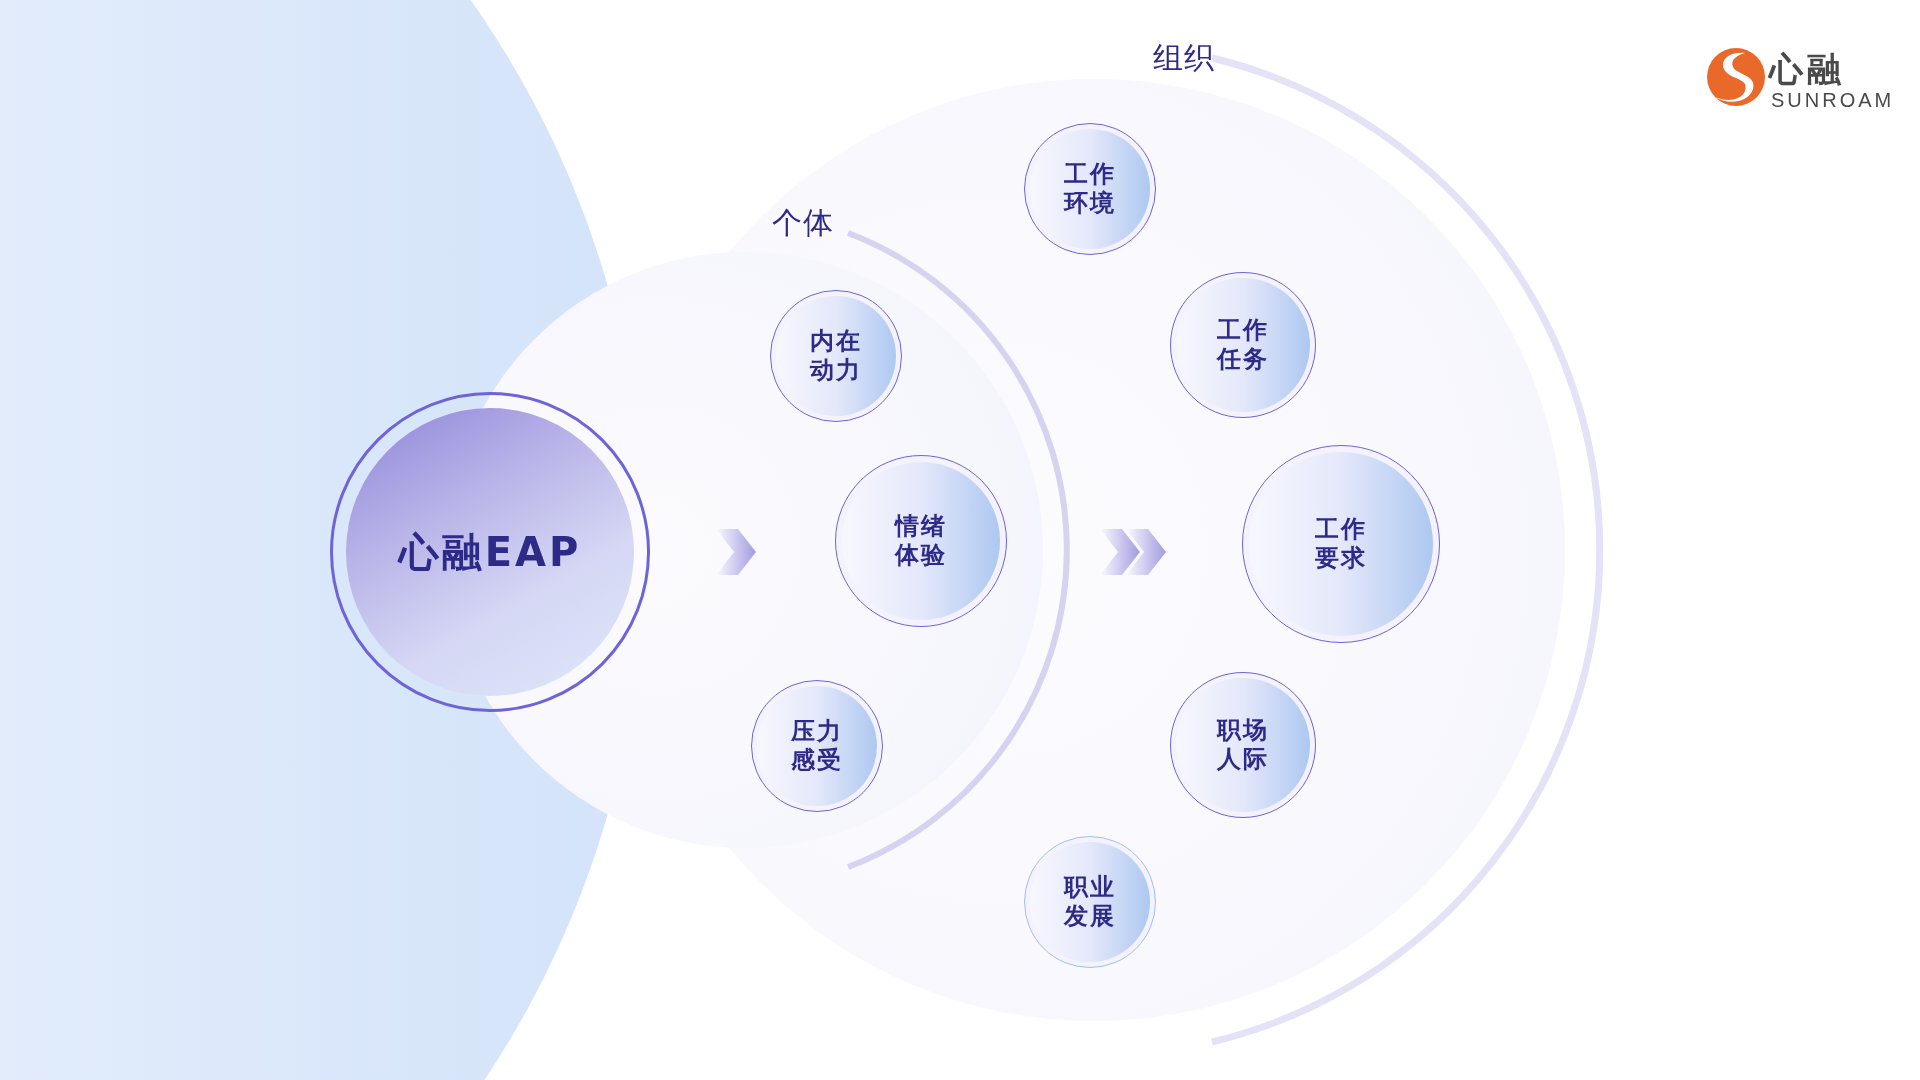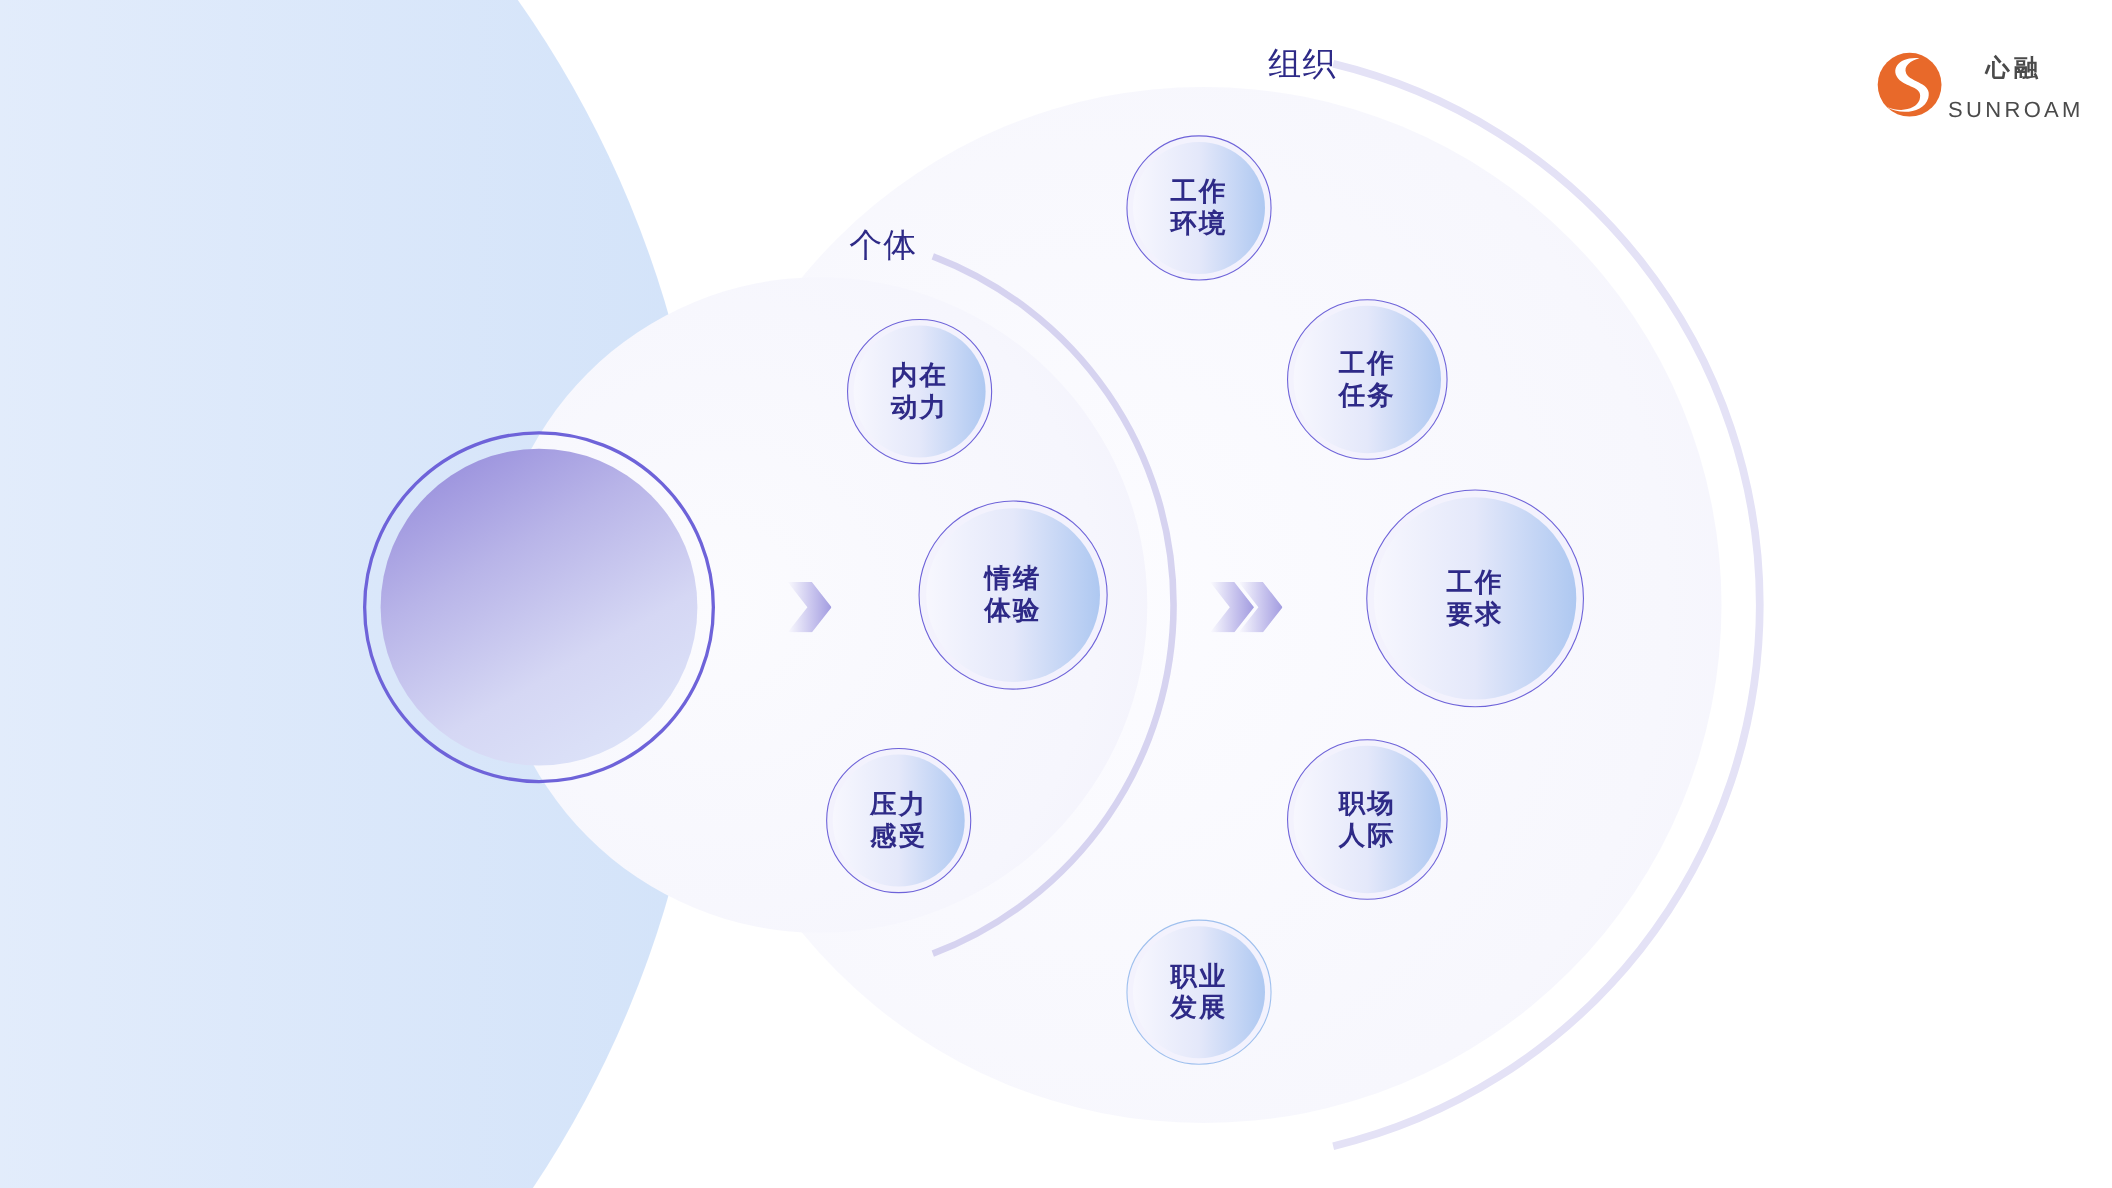--- a/index.html
+++ b/index.html
@@ -51,40 +51,41 @@
     display:flex; flex-direction:column; align-items:center; justify-content:center;
     color:#2e2a87; font-weight:bold; font-size:24px; line-height:29px; letter-spacing:2px;
     box-sizing:border-box;
   }
   .chev {
     position:absolute; width:40px; height:46px;
     clip-path: polygon(0 0, 55% 0, 100% 50%, 55% 100%, 0 100%, 45% 50%);
     background:linear-gradient(90deg, rgba(255,255,255,0) 0%, #c9c5ee 55%, #a29ce0 100%);
   }
   .logo { position:absolute; left:1705px; top:45px; width:165px; height:64px; }
-  .logo-cn { position:absolute; left:64px; top:2px; font-size:22px; font-weight:bold; color:#4a4a4a; letter-spacing:4px; font-family:"DejaVu Serif", serif;margin-left:36px; }
+  .logo-cn { position:absolute; left:64px; top:2px; font-size:34px; font-weight:bold; color:#4a4a4a; letter-spacing:4px; font-family:"DejaVu Serif", serif; }
   .logo-en { position:absolute; left:66px; top:44px; font-size:20px; color:#4a4a4a; letter-spacing:3px; font-family:"Liberation Sans", sans-serif; }
 </style>
 </head>
 <body>
 
 <div class="big-bg"></div>
 <div class="disk outer-disk"></div>
 <div class="disk inner-disk"></div>
 
 <svg class="arcs" width="1920" height="1080">
   <path d="M 848 233 A 339 339 0 0 1 848 867" fill="none" stroke="#d6d3f0" stroke-width="6"></path>
   <path d="M 1212 58 A 506 506 0 0 1 1212 1042" fill="none" stroke="#e4e2f6" stroke-width="7"></path>
 </svg>
 
 <div class="label" style="left:772px; top:203px;">个体</div>
 <div class="label" style="left:1153px; top:38px;">组织</div>
 
 <div class="main-ring">
   <div class="main-inner">
+    <span>心融EAP</span>
   </div>
 </div>
 
 <div class="chev" style="left:716px; top:529px;"></div>
 <div class="chev" style="left:1100px; top:529px;"></div>
 <div class="chev" style="left:1126px; top:529px;"></div>
 
 <div class="node" style="left:770px; top:290px; width:132px; height:132px;">
   <div class="node-inner" style="width:120px; height:120px;">
     <span>内在</span>

